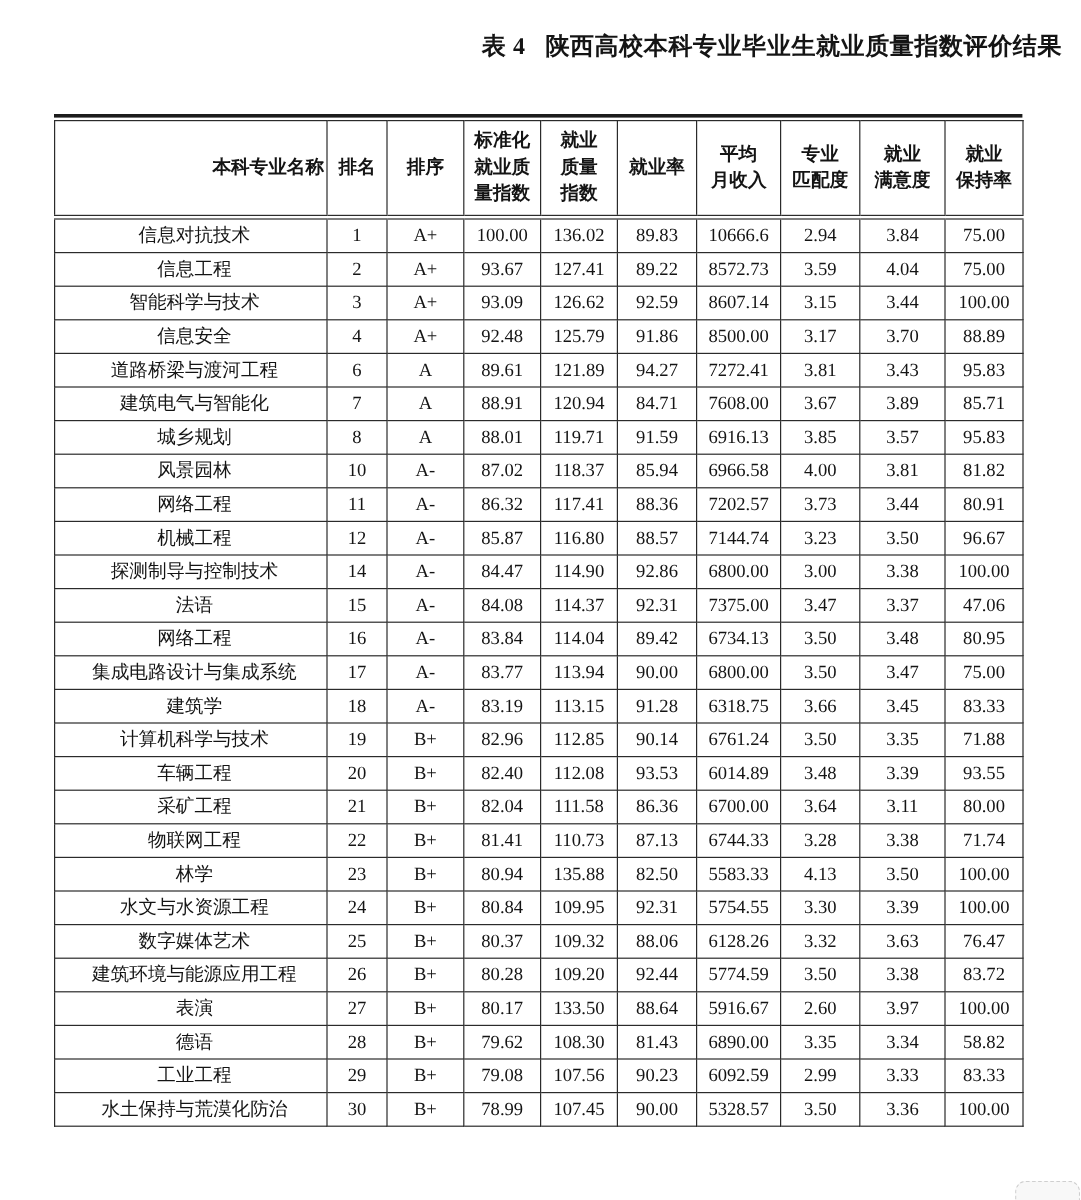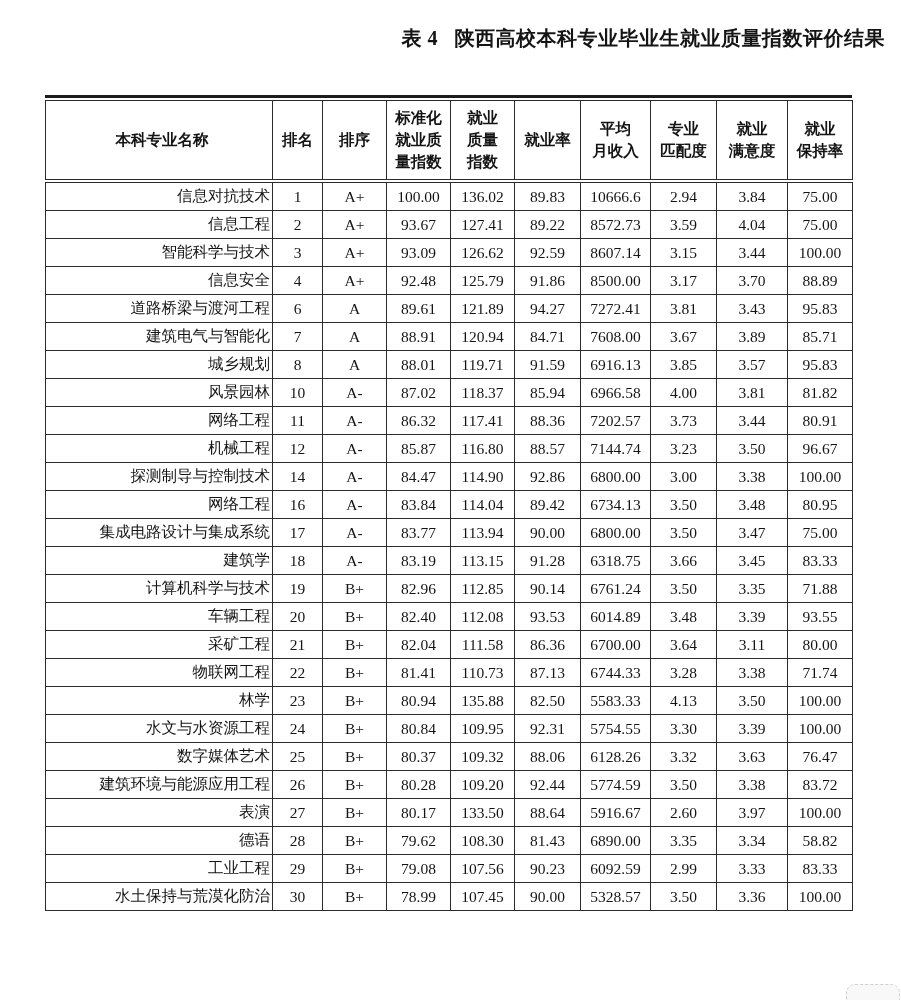--- a/index.html
+++ b/index.html
@@ -44,33 +44,33 @@
     padding: 2px 2px;
     font-size: 15.5px;
     font-weight: bold;
     text-align: center;
     vertical-align: middle;
     white-space: pre-line;
     line-height: 1.4;
     border-bottom: 4px double #2b2b2b; 
   }
   thead th.name-col {
-    text-align: center;
+    text-align: right;
     padding-left: 8px;
   }
   tbody td {
     height: 27px;
     padding: 0 2px;
     font-size: 15.5px;
     text-align: center;
     vertical-align: middle;
     white-space: nowrap;
   }
   tbody td.name-col {
-    text-align: right;
+    text-align: center;
     padding-left: 8px;
   }
   .watermark {
     position: absolute;
     right: 1px; bottom: 1px;
     width: 52px; height: 38px;
     border: 1px dashed #cfcfcf;
     border-radius: 9px;
     background: rgba(205,205,205,0.14);
   }
@@ -244,20 +244,32 @@
             <td>A-</td>
             <td>84.47</td>
             <td>114.90</td>
             <td>92.86</td>
             <td>6800.00</td>
             <td>3.00</td>
             <td>3.38</td>
             <td>100.00</td>
           </tr>
           <tr>
+            <td class="name-col">法语</td>
+            <td>15</td>
+            <td>A-</td>
+            <td>84.08</td>
+            <td>114.37</td>
+            <td>92.31</td>
+            <td>7375.00</td>
+            <td>3.47</td>
+            <td>3.37</td>
+            <td>47.06</td>
+          </tr>
+          <tr>
             <td class="name-col">网络工程</td>
             <td>16</td>
             <td>A-</td>
             <td>83.84</td>
             <td>114.04</td>
             <td>89.42</td>
             <td>6734.13</td>
             <td>3.50</td>
             <td>3.48</td>
             <td>80.95</td>

